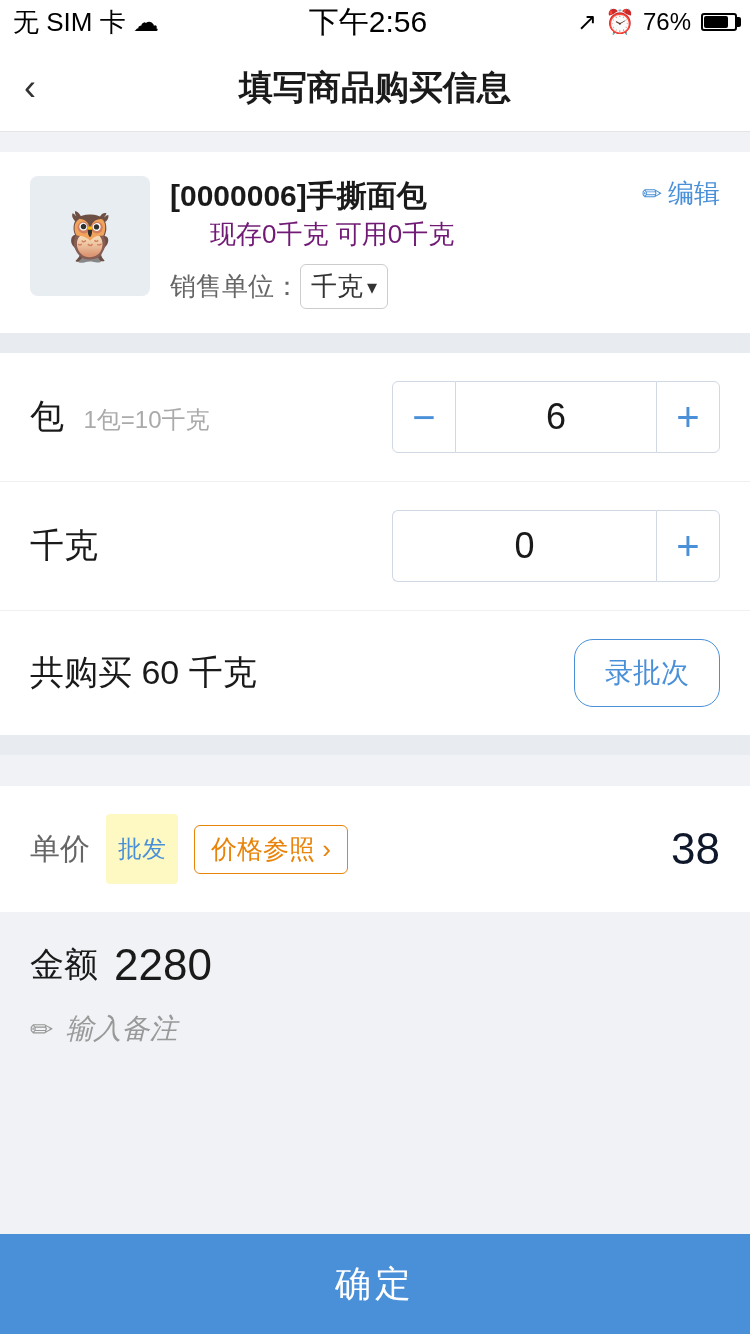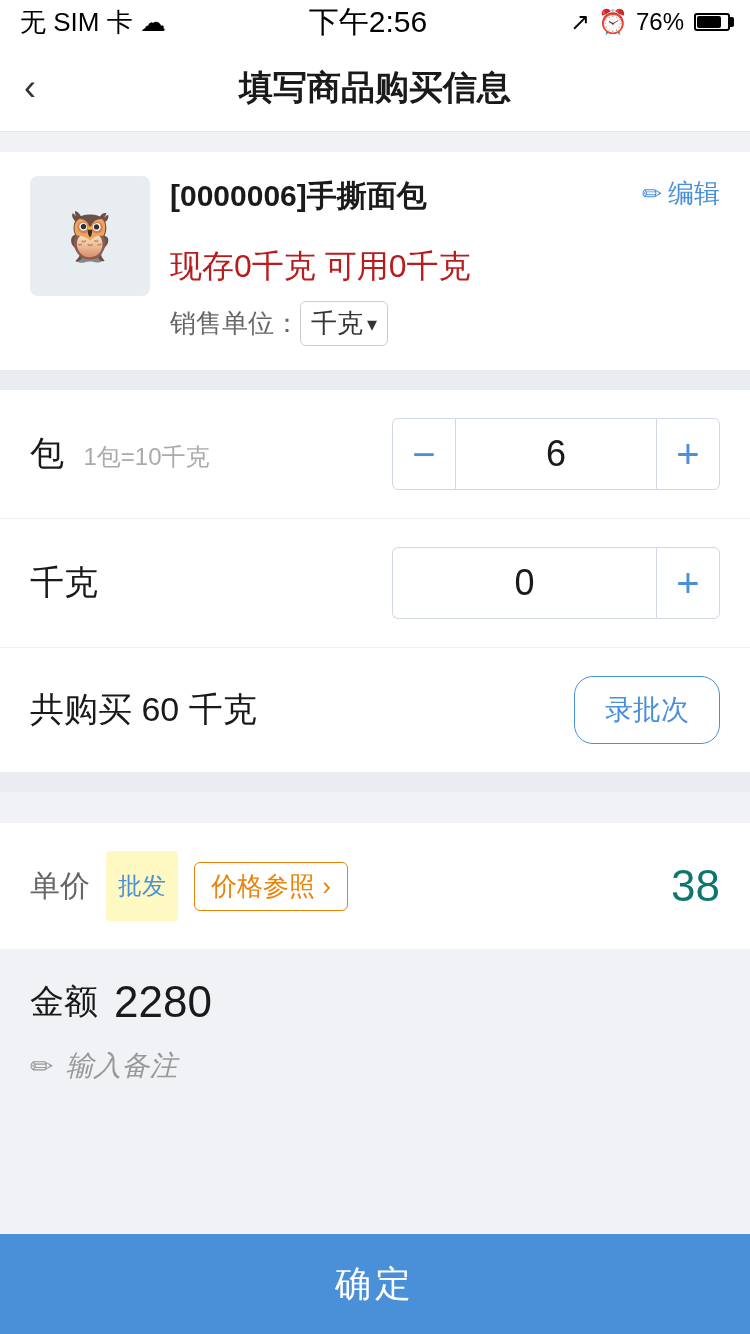--- a/index.html
+++ b/index.html
@@ -13,21 +13,21 @@
     }
 
     
     .status-bar {
       width: 750px;
       height: 44px;
       background: #fff;
       display: flex;
       align-items: center;
       justify-content: space-between;
-      padding: 0 20px;
+      padding: 0 13px;
       font-size: 26px;
       color: #000;
     }
     .status-left { display: flex; align-items: center; gap: 8px; font-size: 26px; }
     .status-center { font-size: 30px; font-weight: 500; }
     .status-right { display: flex; align-items: center; gap: 8px; font-size: 24px; }
 
     
     .nav-bar {
       width: 750px;
@@ -74,26 +74,27 @@
     }
     .owl-icon {
       font-size: 48px;
       color: #5a8fbf;
     }
     .product-info { flex: 1; }
     .product-name {
       font-size: 30px;
       font-weight: 600;
       color: #1a1a1a;
-      margin-bottom: 28px;
+      margin-bottom: 0;
     }
     .product-stock {
-      font-size: 32px;
-      color: #b91c1c;
+      font-size: 26px;
+      color: #701a75;
       margin-bottom: 12px;
+      margin-left: 40px;
     }
     .product-unit {
       font-size: 26px;
       color: #666;
       display: flex;
       align-items: center;
     }
     .unit-dropdown {
       display: inline-flex;
       align-items: center;
@@ -235,21 +236,21 @@
       color: #e8840a;
       background: #fff;
       cursor: pointer;
       display: flex;
       align-items: center;
       gap: 4px;
     }
     .price-value {
       margin-left: auto;
       font-size: 44px;
-      color: #0f766e;
+      color: #0f172a;
       font-weight: 500;
       text-align: right;
     }
 
     
     .amount-section {
       background: #f0f2f5;
       padding: 28px 30px 20px;
     }
     .amount-row {

